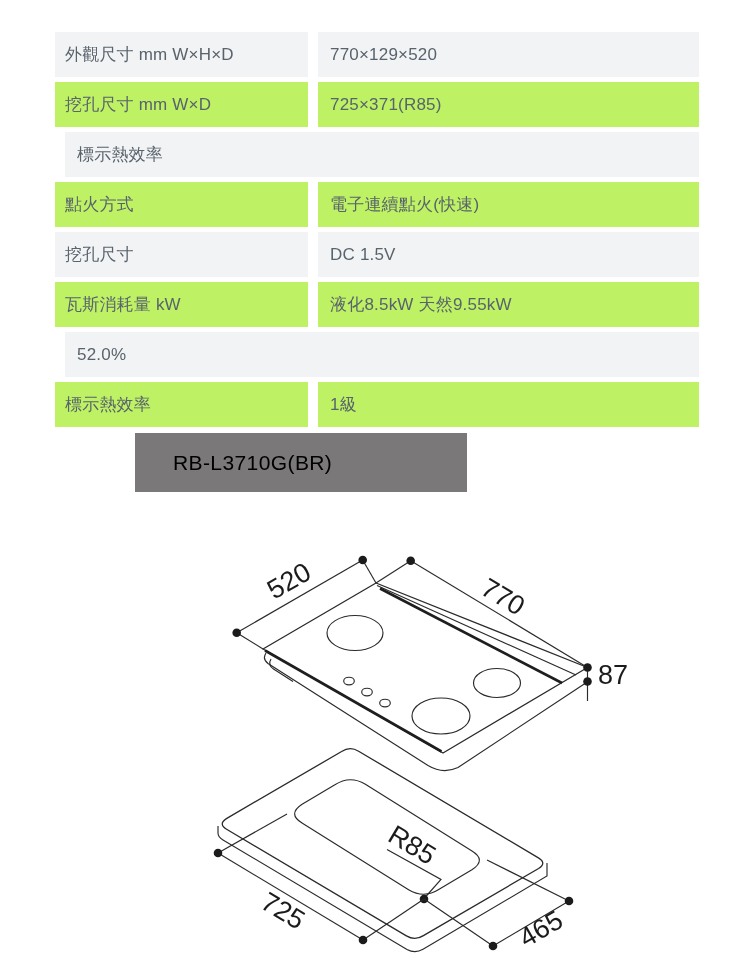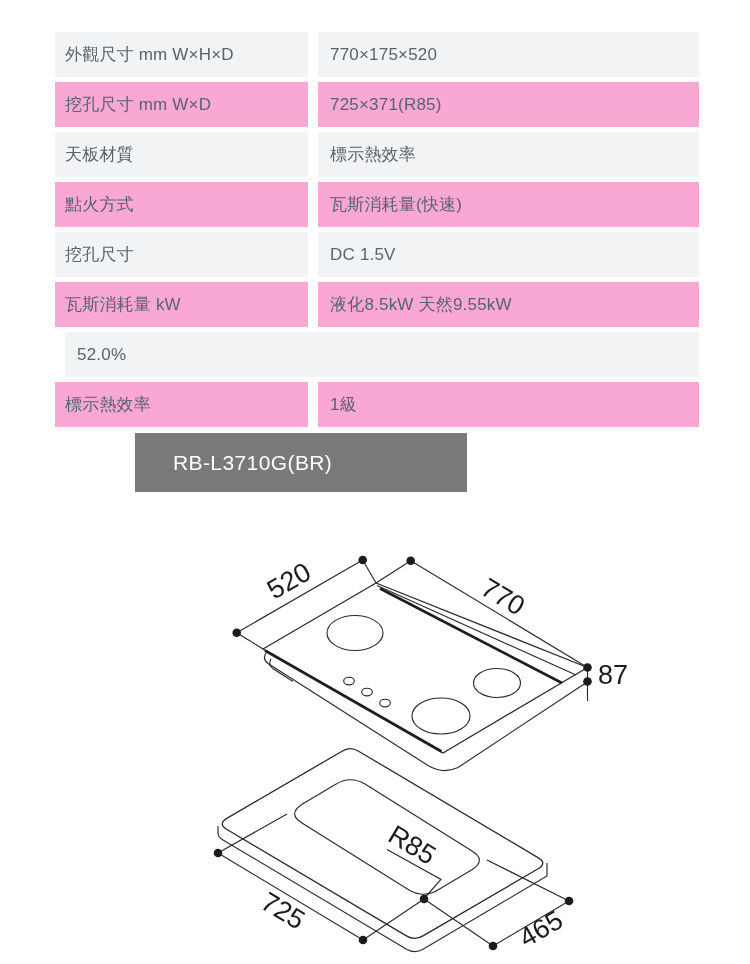--- a/index.html
+++ b/index.html
@@ -2,64 +2,63 @@
 <html><head>
 <meta charset="utf-8">
 <style>
   html,body{margin:0;padding:0;background:#ffffff;}
   body{font-family:"Liberation Sans","DejaVu Sans",sans-serif;}
   .page{position:relative;width:750px;height:964px;background:#ffffff;overflow:hidden;}
 
   
   .spec-table{position:absolute;left:55px;top:32px;width:644px;text-align:center;}
   .spec-row{display:flex;height:45px;margin-bottom:5px;}
-  .cell{display:flex;align-items:center;font-size:17px;color:#59636d;letter-spacing:.2px;background:#f9a8d4;}
+  .cell{display:flex;align-items:center;font-size:17px;color:#59636d;letter-spacing:.2px;background:#bef264;}
   .cell-label{width:253px;padding-left:10px;box-sizing:border-box;}
   .col-gap{width:10px;background:#ffffff;}
   .cell-value{flex:1;padding-left:12px;box-sizing:border-box;}
   .spec-row.alt .cell-label,.spec-row.alt .cell-value{background:#f2f3f4;}
 
   
   .model-banner{position:absolute;left:135px;top:433px;width:332px;height:59px;
     background:#7a7879;display:flex;align-items:center;}
-  .model-banner span{color:#ffffff;font-size:21px;padding-left:38px;letter-spacing:.4px;}
+  .model-banner span{color:#000000;font-size:21px;padding-left:38px;letter-spacing:.4px;}
 
   
   .diagram-svg{position:absolute;left:0;top:530px;}
   .dline{stroke:#2a2a2a;stroke-width:1.15;fill:none;}
   .edge{stroke:#2a2a2a;stroke-width:1.3;fill:none;stroke-linejoin:round;}
   .thick{stroke:#1e1e1e;stroke-width:2.6;fill:none;}
   .dimtext{font-family:"Liberation Sans","DejaVu Sans",sans-serif;font-size:27px;fill:#1b1b1b;}
   .dot{fill:#1b1b1b;stroke:none;}
 </style>
 </head>
 <body>
 
 <div class="page">
 
   <div class="spec-table">
     <div class="spec-row alt">
       <div class="cell cell-label">外觀尺寸 mm W×H×D</div>
       <div class="col-gap"></div>
-      <div class="cell cell-value">770×175×520</div>
+      <div class="cell cell-value">770×129×520</div>
     </div>
     <div class="spec-row">
       <div class="cell cell-label">挖孔尺寸 mm W×D</div>
       <div class="col-gap"></div>
       <div class="cell cell-value">725×371(R85)</div>
     </div>
     <div class="spec-row alt">
-      <div class="cell cell-label">天板材質</div>
       <div class="col-gap"></div>
       <div class="cell cell-value">標示熱效率</div>
     </div>
     <div class="spec-row">
       <div class="cell cell-label">點火方式</div>
       <div class="col-gap"></div>
-      <div class="cell cell-value">瓦斯消耗量(快速)</div>
+      <div class="cell cell-value">電子連續點火(快速)</div>
     </div>
     <div class="spec-row alt">
       <div class="cell cell-label">挖孔尺寸</div>
       <div class="col-gap"></div>
       <div class="cell cell-value">DC 1.5V</div>
     </div>
     <div class="spec-row">
       <div class="cell cell-label">瓦斯消耗量 kW</div>
       <div class="col-gap"></div>
       <div class="cell cell-value">液化8.5kW 天然9.55kW</div>

